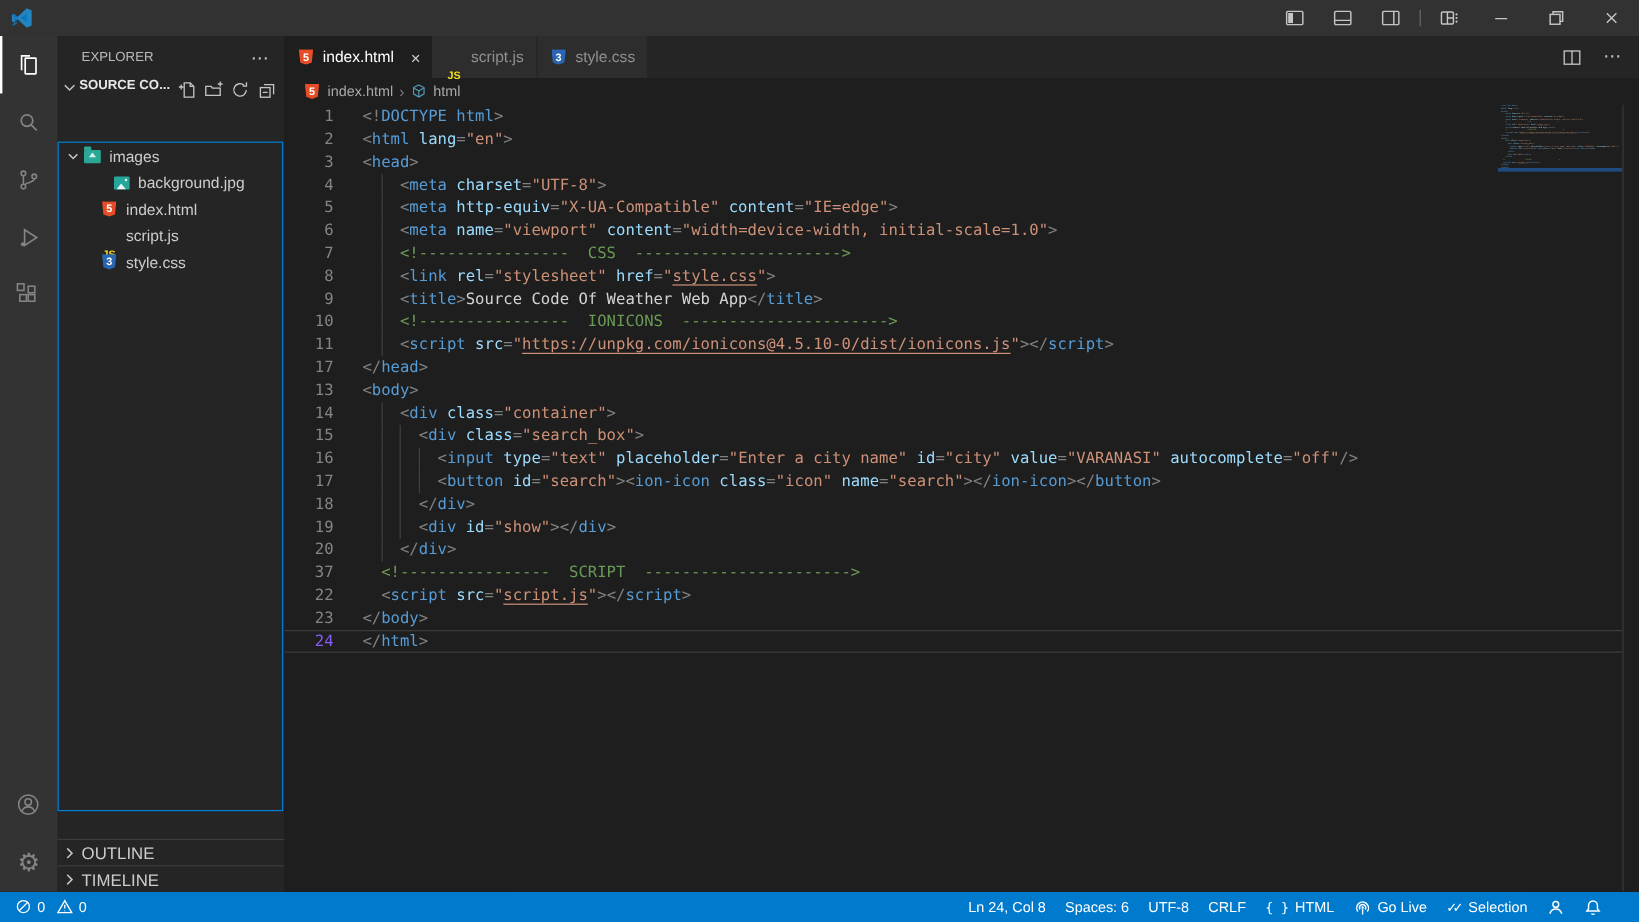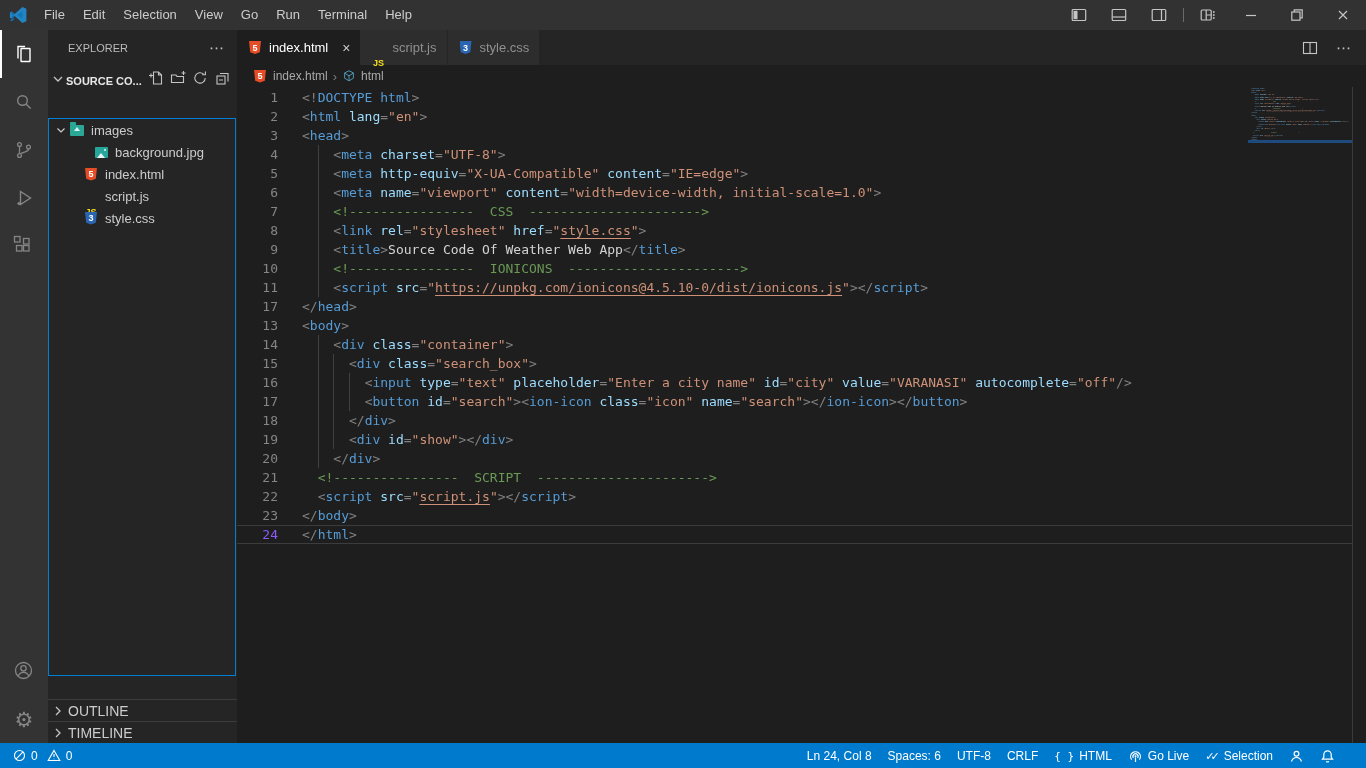--- a/index.html
+++ b/index.html
@@ -31,21 +31,21 @@
   .ab-item{height:48px;display:flex;align-items:center;justify-content:center;color:#858585;}
   .ab-item.active{color:#ffffff;box-shadow:inset 2px 0 0 #ffffff;}
   .ab-bottom{margin-top:auto;}
   .gear-glyph{font-size:21px;line-height:1;}
 
   
   .sidebar{width:189px;background:var(--sidebar_bg);position:relative;color:#cccccc;flex:none;}
   .sb-title{height:35px;display:flex;align-items:center;padding:0 8px 0 20px;font-size:11px;color:#bbbbbb;}
   .sb-title .spacer{flex:1;}
   .more-dots{font-size:15px;color:#c5c5c5;letter-spacing:1px;padding:0 4px;}
-  .sb-section{height:22px;display:flex;align-items:flex-end;font-size:11px;font-weight:bold;color:#e7e7e7;padding-right:6px;}
+  .sb-section{height:22px;display:flex;align-items:flex-start;font-size:11px;font-weight:bold;color:#e7e7e7;padding-right:6px;}
   .sb-section .chev{width:16px;height:16px;color:#c5c5c5;flex:none;margin-left:2px;}
   .sb-section .lbl{white-space:nowrap;overflow:hidden;flex:1;}
   .sb-acts{display:flex;gap:3px;}
   .sb-act{width:19px;height:19px;display:flex;align-items:center;justify-content:center;color:#c5c5c5;}
   .tree-wrap{position:absolute;top:88px;left:0;right:1px;bottom:67px;border:1px solid var(--focus_border);}
   .tree-row{height:22px;display:flex;align-items:center;font-size:13px;color:#cccccc;white-space:nowrap;}
   .tree-row .twisty{width:16px;height:16px;flex:none;color:#cccccc;}
   .tree-row .ficon{margin-right:6px;flex:none;}
   .sb-bottom{position:absolute;left:0;right:0;bottom:0;}
   .sb-panel{height:22px;display:flex;align-items:center;font-size:14px;font-weight:normal;color:#cccccc;border-top:1px solid #3c3c3c;background:var(--sidebar_bg);}
@@ -105,30 +105,20 @@
 </style>
 </head>
 <body>
 
 <div class="titlebar">
   <svg class="vslogo" viewBox="0 0 24 24">
     <path fill="#2489ca" d="M17.8 1.2L7.6 10.6 3.4 7.4 1.2 8.5v7l2.2 1.1 4.2-3.2 10.2 9.4 5.4-2.6V3.8z" opacity="0.95"></path>
     <path fill="#1070b3" d="M1.2 8.5l6.4 5.5-6.4 5.4 2.2 1.1 4.2-3.2-4.2-3.3 4.2-3.2-4.2-3.4z" opacity="0.9"></path>
     <path fill="#0877b9" d="M17.8 7.5v9L11 12z" opacity="0.9"></path>
   </svg>
-  <div class="menus">
-      <span class="menu-item">File</span>
-      <span class="menu-item">Edit</span>
-      <span class="menu-item">Selection</span>
-      <span class="menu-item">View</span>
-      <span class="menu-item">Go</span>
-      <span class="menu-item">Run</span>
-      <span class="menu-item">Terminal</span>
-      <span class="menu-item">Help</span>
-    </div>
   <div class="tb-right">
       <span class="tb-btn">
         <svg width="16" height="16" viewBox="0 0 16 16" fill="none" stroke="currentColor" stroke-width="1.2">
           <rect x="1.2" y="2.5" width="13.5" height="11" rx="1"></rect>
           <rect x="2.5" y="3.8" width="4" height="8.4" fill="currentColor" stroke="none"></rect>
         </svg>
       </span>
       <span class="tb-btn">
         <svg width="16" height="16" viewBox="0 0 16 16" fill="none" stroke="currentColor" stroke-width="1.2">
           <rect x="1.2" y="2.5" width="13.5" height="11" rx="1"></rect>
@@ -379,21 +369,21 @@
           <div class="cl"><span class="num">11</span><span class="ltxt"><i class="guide" style="left: 39.6px;"></i><span>    </span><span class="tk-p">&lt;</span><span class="tk-t">script</span><span class="tk-a"> src</span><span class="tk-p">=</span><span class="tk-s">"</span><span class="tk-u">https://unpkg.com/ionicons@4.5.10-0/dist/ionicons.js</span><span class="tk-s">"</span><span class="tk-p">&gt;</span><span class="tk-p">&lt;/</span><span class="tk-t">script</span><span class="tk-p">&gt;</span></span></div>
           <div class="cl"><span class="num">17</span><span class="ltxt"><span></span><span class="tk-p">&lt;/</span><span class="tk-t">head</span><span class="tk-p">&gt;</span></span></div>
           <div class="cl"><span class="num">13</span><span class="ltxt"><span></span><span class="tk-p">&lt;</span><span class="tk-t">body</span><span class="tk-p">&gt;</span></span></div>
           <div class="cl"><span class="num">14</span><span class="ltxt"><i class="guide" style="left: 39.6px;"></i><span>    </span><span class="tk-p">&lt;</span><span class="tk-t">div</span><span class="tk-a"> class</span><span class="tk-p">=</span><span class="tk-s">"container"</span><span class="tk-p">&gt;</span></span></div>
           <div class="cl"><span class="num">15</span><span class="ltxt"><i class="guide" style="left: 39.6px;"></i><i class="guide" style="left: 55.2px;"></i><span>      </span><span class="tk-p">&lt;</span><span class="tk-t">div</span><span class="tk-a"> class</span><span class="tk-p">=</span><span class="tk-s">"search_box"</span><span class="tk-p">&gt;</span></span></div>
           <div class="cl"><span class="num">16</span><span class="ltxt"><i class="guide" style="left: 39.6px;"></i><i class="guide" style="left: 55.2px;"></i><i class="guide" style="left: 70.8px;"></i><span>        </span><span class="tk-p">&lt;</span><span class="tk-t">input</span><span class="tk-a"> type</span><span class="tk-p">=</span><span class="tk-s">"text"</span><span class="tk-a"> placeholder</span><span class="tk-p">=</span><span class="tk-s">"Enter a city name"</span><span class="tk-a"> id</span><span class="tk-p">=</span><span class="tk-s">"city"</span><span class="tk-a"> value</span><span class="tk-p">=</span><span class="tk-s">"VARANASI"</span><span class="tk-a"> autocomplete</span><span class="tk-p">=</span><span class="tk-s">"off"</span><span class="tk-p">/&gt;</span></span></div>
           <div class="cl"><span class="num">17</span><span class="ltxt"><i class="guide" style="left: 39.6px;"></i><i class="guide" style="left: 55.2px;"></i><i class="guide" style="left: 70.8px;"></i><span>        </span><span class="tk-p">&lt;</span><span class="tk-t">button</span><span class="tk-a"> id</span><span class="tk-p">=</span><span class="tk-s">"search"</span><span class="tk-p">&gt;&lt;</span><span class="tk-t">ion-icon</span><span class="tk-a"> class</span><span class="tk-p">=</span><span class="tk-s">"icon"</span><span class="tk-a"> name</span><span class="tk-p">=</span><span class="tk-s">"search"</span><span class="tk-p">&gt;&lt;/</span><span class="tk-t">ion-icon</span><span class="tk-p">&gt;&lt;/</span><span class="tk-t">button</span><span class="tk-p">&gt;</span></span></div>
           <div class="cl"><span class="num">18</span><span class="ltxt"><i class="guide" style="left: 39.6px;"></i><i class="guide" style="left: 55.2px;"></i><span>      </span><span class="tk-p">&lt;/</span><span class="tk-t">div</span><span class="tk-p">&gt;</span></span></div>
           <div class="cl"><span class="num">19</span><span class="ltxt"><i class="guide" style="left: 39.6px;"></i><i class="guide" style="left: 55.2px;"></i><span>      </span><span class="tk-p">&lt;</span><span class="tk-t">div</span><span class="tk-a"> id</span><span class="tk-p">=</span><span class="tk-s">"show"</span><span class="tk-p">&gt;&lt;/</span><span class="tk-t">div</span><span class="tk-p">&gt;</span></span></div>
           <div class="cl"><span class="num">20</span><span class="ltxt"><i class="guide" style="left: 39.6px;"></i><span>    </span><span class="tk-p">&lt;/</span><span class="tk-t">div</span><span class="tk-p">&gt;</span></span></div>
-          <div class="cl"><span class="num">21</span><span class="ltxt"><span>  </span><span class="tk-c">&lt;!----------------  SCRIPT  ----------------------&gt;</span></span></div>
+          <div class="cl"><span class="num">37</span><span class="ltxt"><span>  </span><span class="tk-c">&lt;!----------------  SCRIPT  ----------------------&gt;</span></span></div>
           <div class="cl"><span class="num">22</span><span class="ltxt"><span>  </span><span class="tk-p">&lt;</span><span class="tk-t">script</span><span class="tk-a"> src</span><span class="tk-p">=</span><span class="tk-s">"</span><span class="tk-u">script.js</span><span class="tk-s">"</span><span class="tk-p">&gt;</span><span class="tk-p">&lt;/</span><span class="tk-t">script</span><span class="tk-p">&gt;</span></span></div>
           <div class="cl"><span class="num">23</span><span class="ltxt"><span></span><span class="tk-p">&lt;/</span><span class="tk-t">body</span><span class="tk-p">&gt;</span></span></div>
           <div class="cl current"><span class="num">24</span><span class="ltxt"><span></span><span class="tk-p">&lt;/</span><span class="tk-t">html</span><span class="tk-p">&gt;</span></span></div>
         </div>
       <div class="minimap">
         <div class="mini-inner" id="mini-lines">
             <div class="cl"><span class="ltxt"><span></span><span class="tk-p">&lt;!</span><span class="tk-t">DOCTYPE html</span><span class="tk-p">&gt;</span></span></div>
             <div class="cl"><span class="ltxt"><span></span><span class="tk-p">&lt;</span><span class="tk-t">html</span><span class="tk-a"> lang</span><span class="tk-p">=</span><span class="tk-s">"en"</span><span class="tk-p">&gt;</span></span></div>
             <div class="cl"><span class="ltxt"><span></span><span class="tk-p">&lt;</span><span class="tk-t">head</span><span class="tk-p">&gt;</span></span></div>
             <div class="cl"><span class="ltxt"><span>    </span><span class="tk-p">&lt;</span><span class="tk-t">meta</span><span class="tk-a"> charset</span><span class="tk-p">=</span><span class="tk-s">"UTF-8"</span><span class="tk-p">&gt;</span></span></div>

